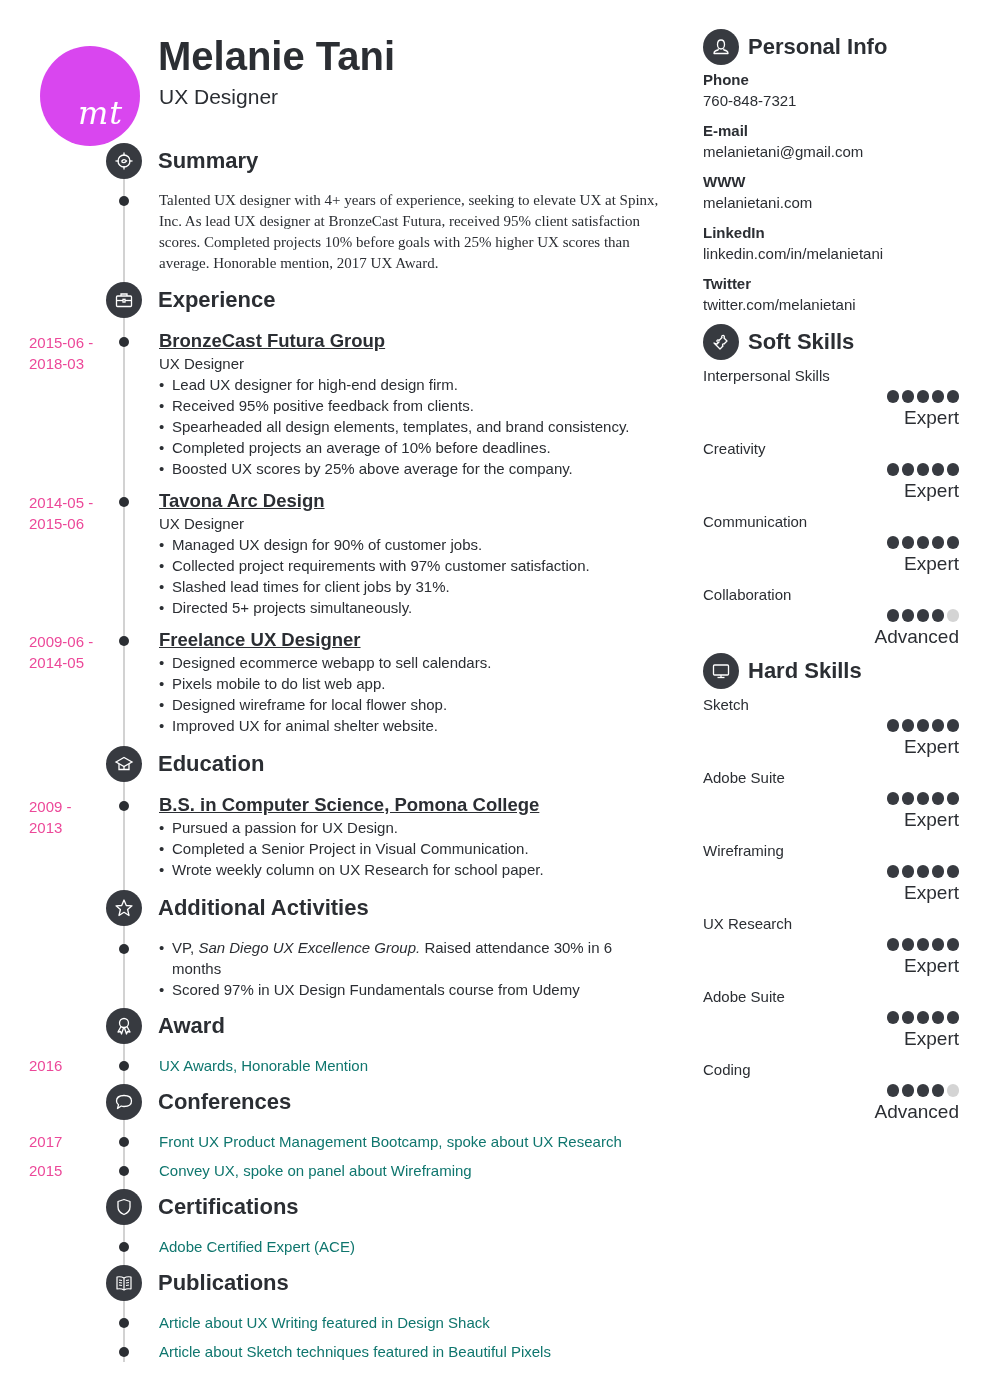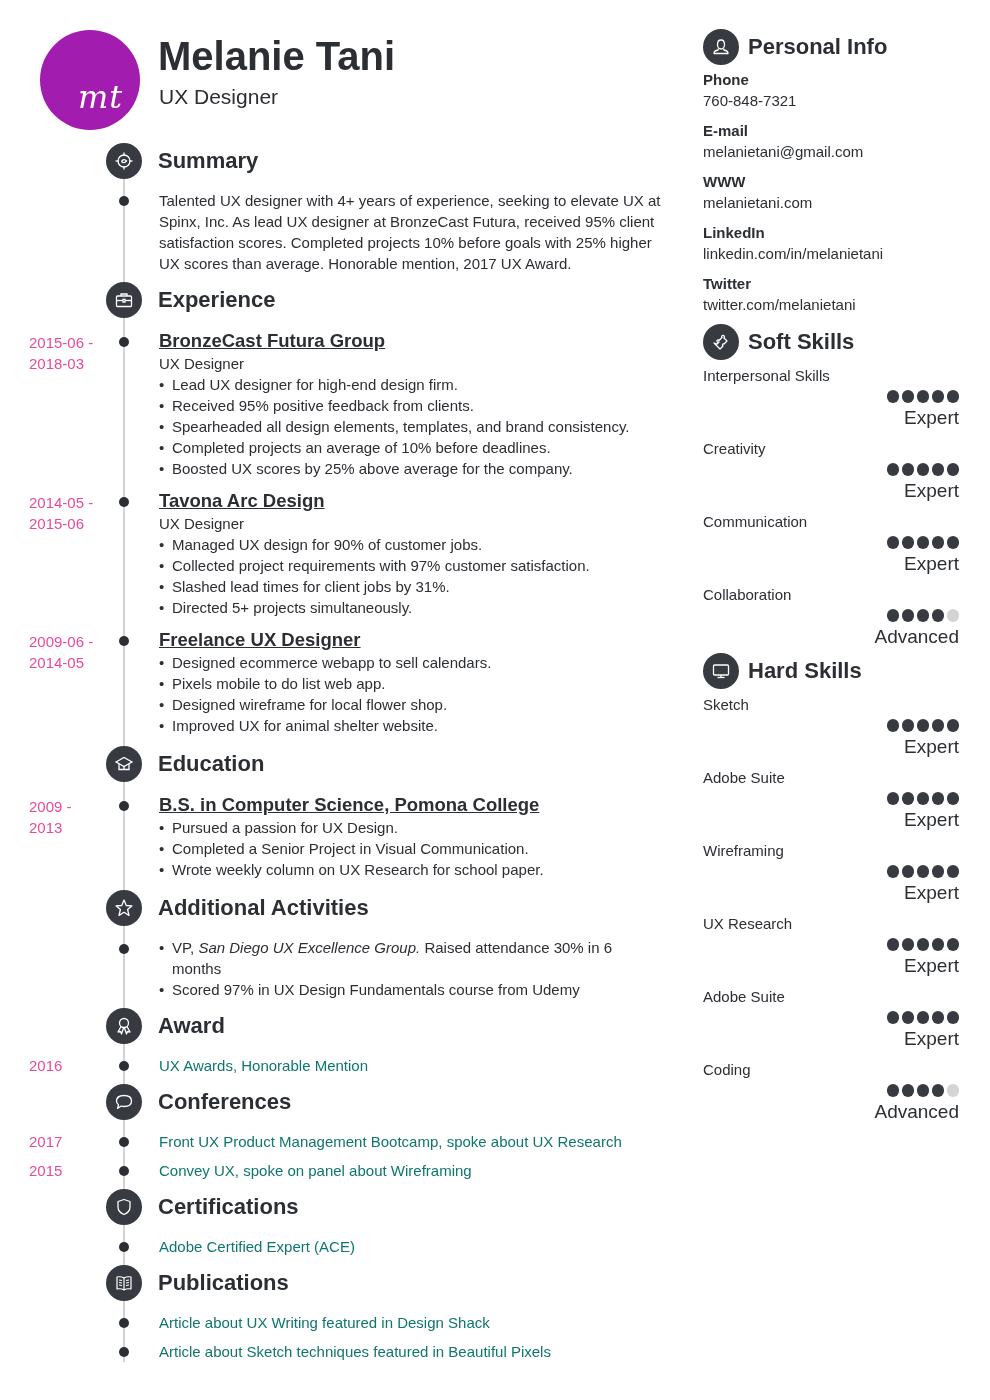--- a/index.html
+++ b/index.html
@@ -3,22 +3,22 @@
 <meta charset="utf-8">
 <style>
   * { box-sizing: border-box; margin: 0; padding: 0; }
   html, body { width: 990px; height: 1400px; background: #ffffff; }
   body { font-family: "Liberation Sans", sans-serif; color: #2b2e33; position: relative; overflow: hidden; }
 
   .left { position: absolute; left: 0; top: 0; width: 680px; height: 1400px; }
   .right { position: absolute; left: 703px; top: 0; width: 260px; }
 
   
-  .avatar { position: absolute; left: 40px; top: 30px; width: 100px; height: 100px; border-radius: 50%;
-            background: #a21caf; color: #fff; }
+  .avatar { position: absolute; left: 40px; top: 46px; width: 100px; height: 100px; border-radius: 50%;
+            background: #d946ef; color: #fff; }
   .avatar span { position: absolute; left: 38px; top: 48px; font-family: "DejaVu Serif", serif; font-style: italic;
             font-size: 32px; letter-spacing: 1px; }
   .name { position: absolute; left: 158px; top: 34px; font-size: 40px; font-weight: bold; color: #2b2e33; letter-spacing: 0px; }
   .title { position: absolute; left: 159px; top: 85px; font-size: 21px; color: #2b2e33; }
 
   
   .tl-line { position: absolute; left: 123px; top: 178px; width: 2px; height: 1184px; background: #d2d2d2; }
 
   .section-head { position: absolute; left: 106px; height: 36px; }
   .sec-icon { position: absolute; left: 0; top: 0; width: 36px; height: 36px; border-radius: 50%; background: #373a40; display: flex; align-items: center; justify-content: center; }
@@ -27,21 +27,21 @@
 
   .dot { position: absolute; left: 119px; width: 10px; height: 10px; border-radius: 50%; background: #2b2e33; }
   .date { position: absolute; left: 29px; font-size: 15px; line-height: 21px; color: #ec4899; width: 80px; }
 
   .entry { position: absolute; left: 159px; width: 510px; font-size: 15px; color: #2b2e33; }
   .entry .ehead { font-size: 18.5px; font-weight: bold; line-height: 24px; text-decoration: underline; }
   .entry .sub { line-height: 21px; margin-top: 0px; }
   .entry ul { list-style: none; }
   .entry li { position: relative; padding-left: 13px; line-height: 21px; }
   .entry li::before { content: "•"; position: absolute; left: 0; top: 0; }
-  .entry p { line-height: 21px; }
+  .entry p { line-height: 21px; font-family: Liberation Serif, serif; }
   .plain { position: absolute; left: 159px; font-size: 15px; line-height: 21px; color: #0f766e; white-space: nowrap; }
 
   
   .rhead { position: relative; height: 36px; margin-bottom: 6px; }
   .rhead .sec-icon { left: 0; }
   .rhead .sec-title { left: 45px; top: 5px; }
   .pi-label { font-size: 15px; font-weight: bold; line-height: 20px; margin-top: 9px; }
   .pi-value { font-size: 15px; line-height: 22px; }
 
   .skill { position: relative; height: 73px; }

